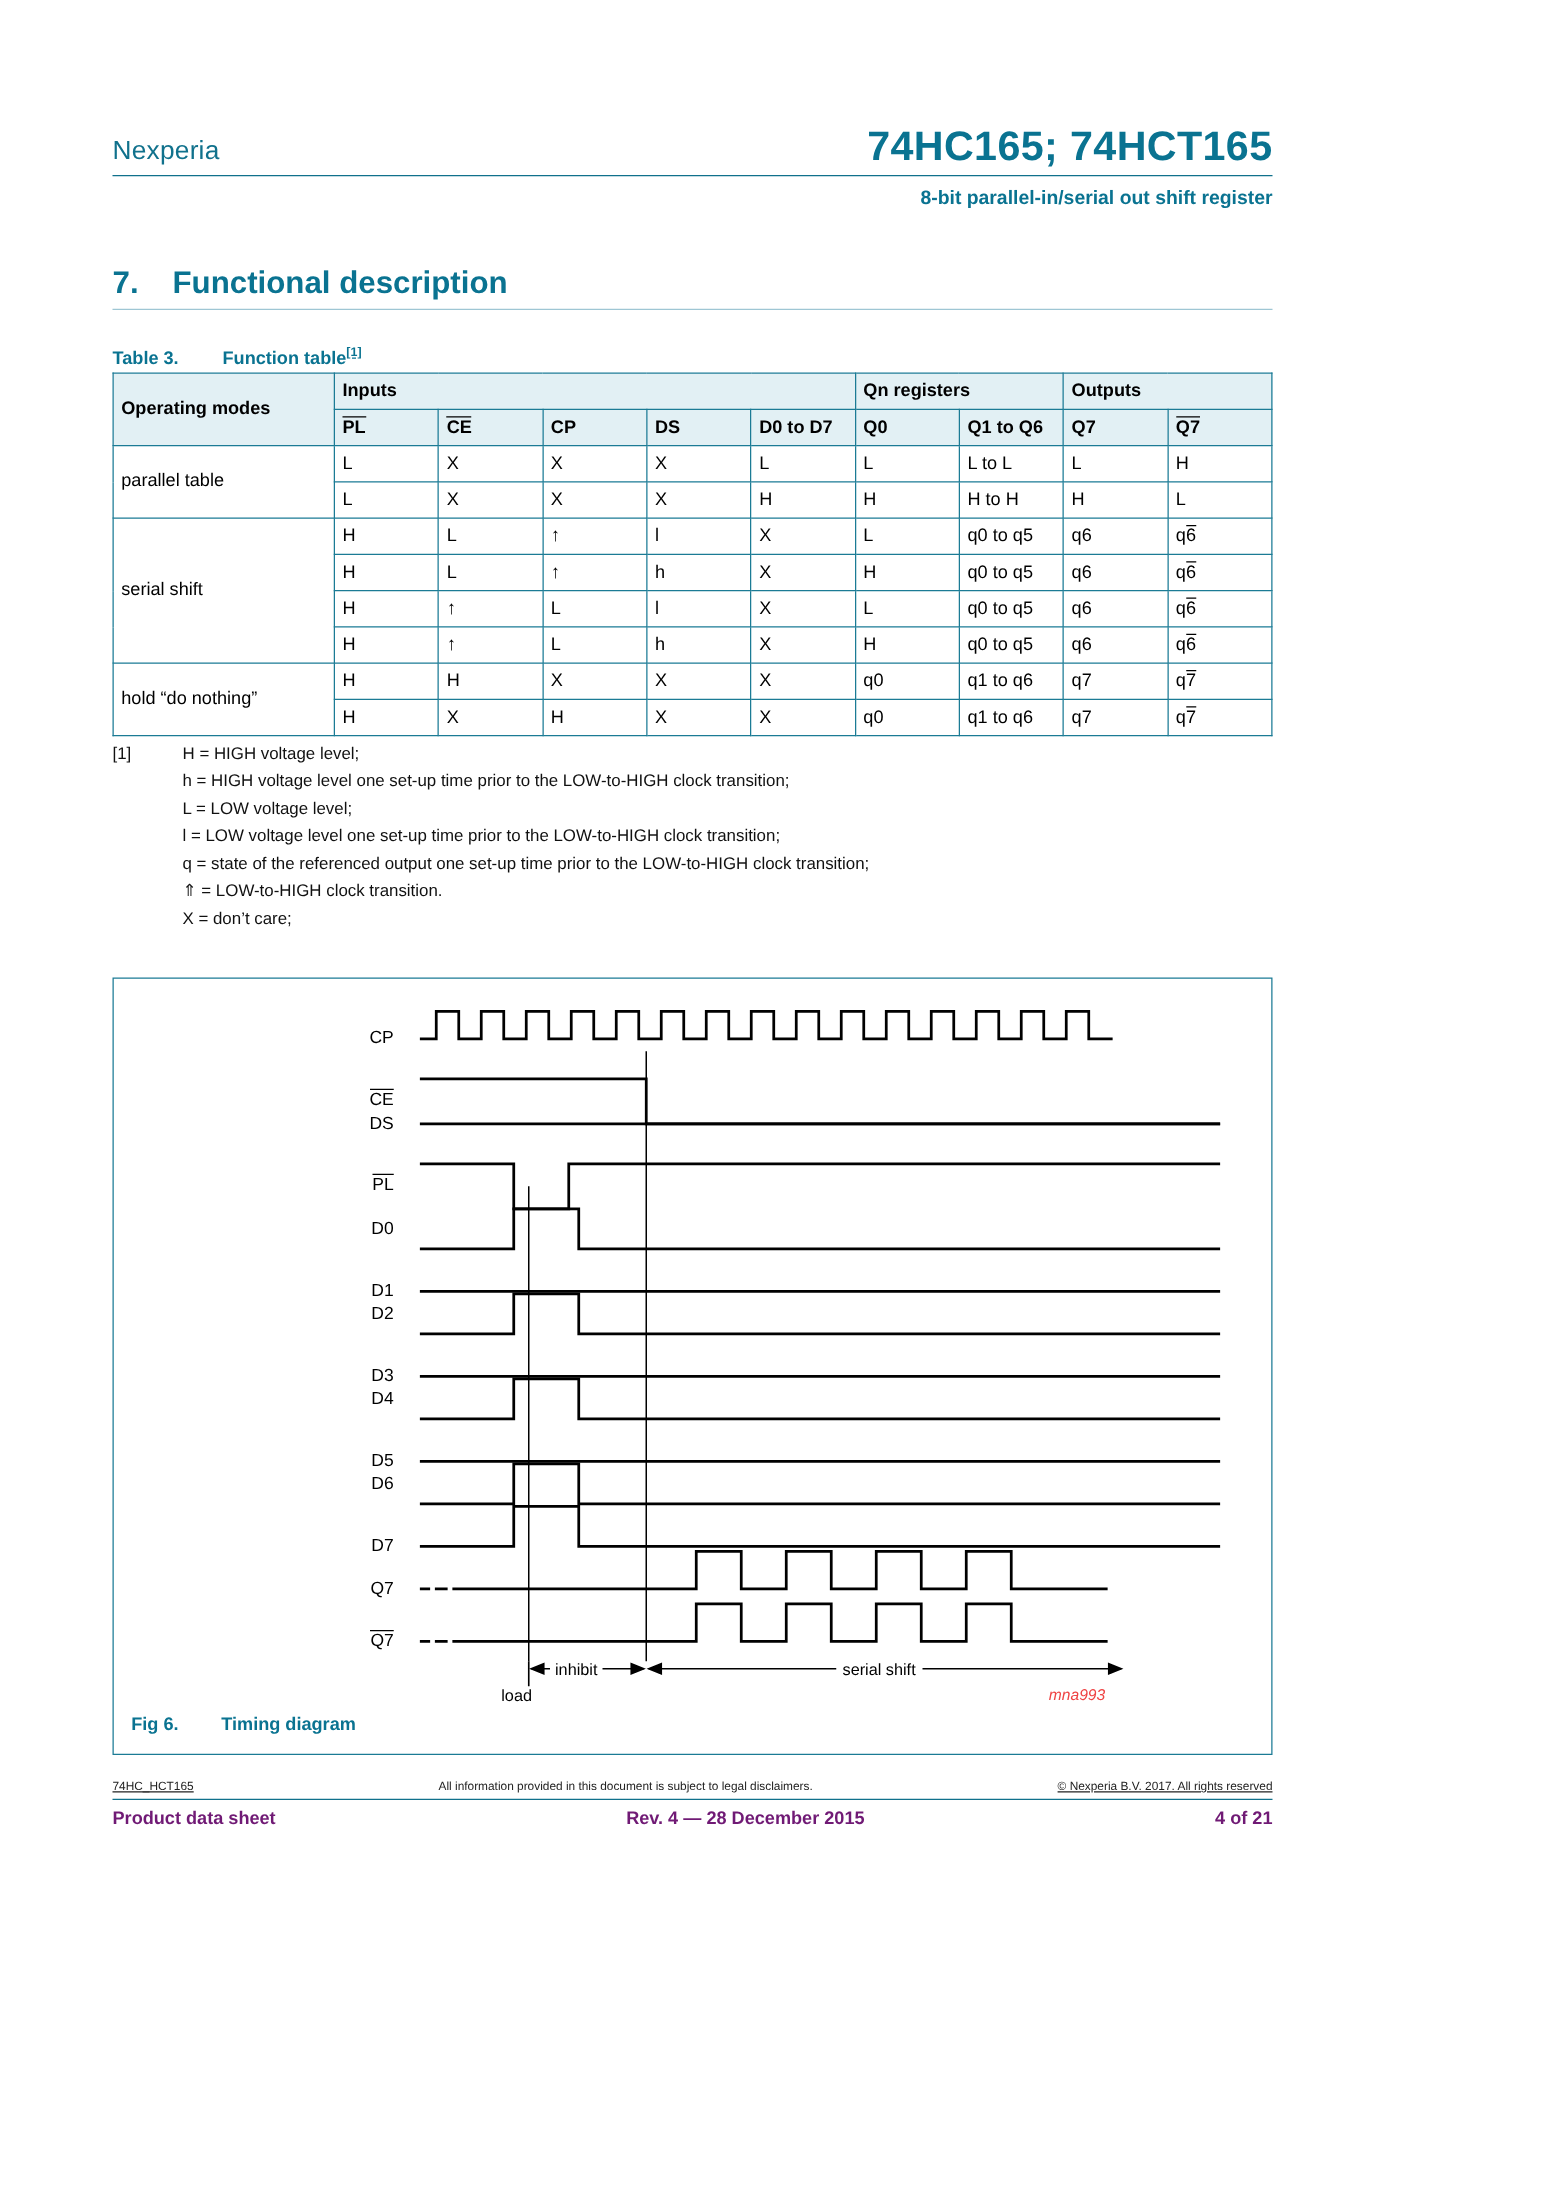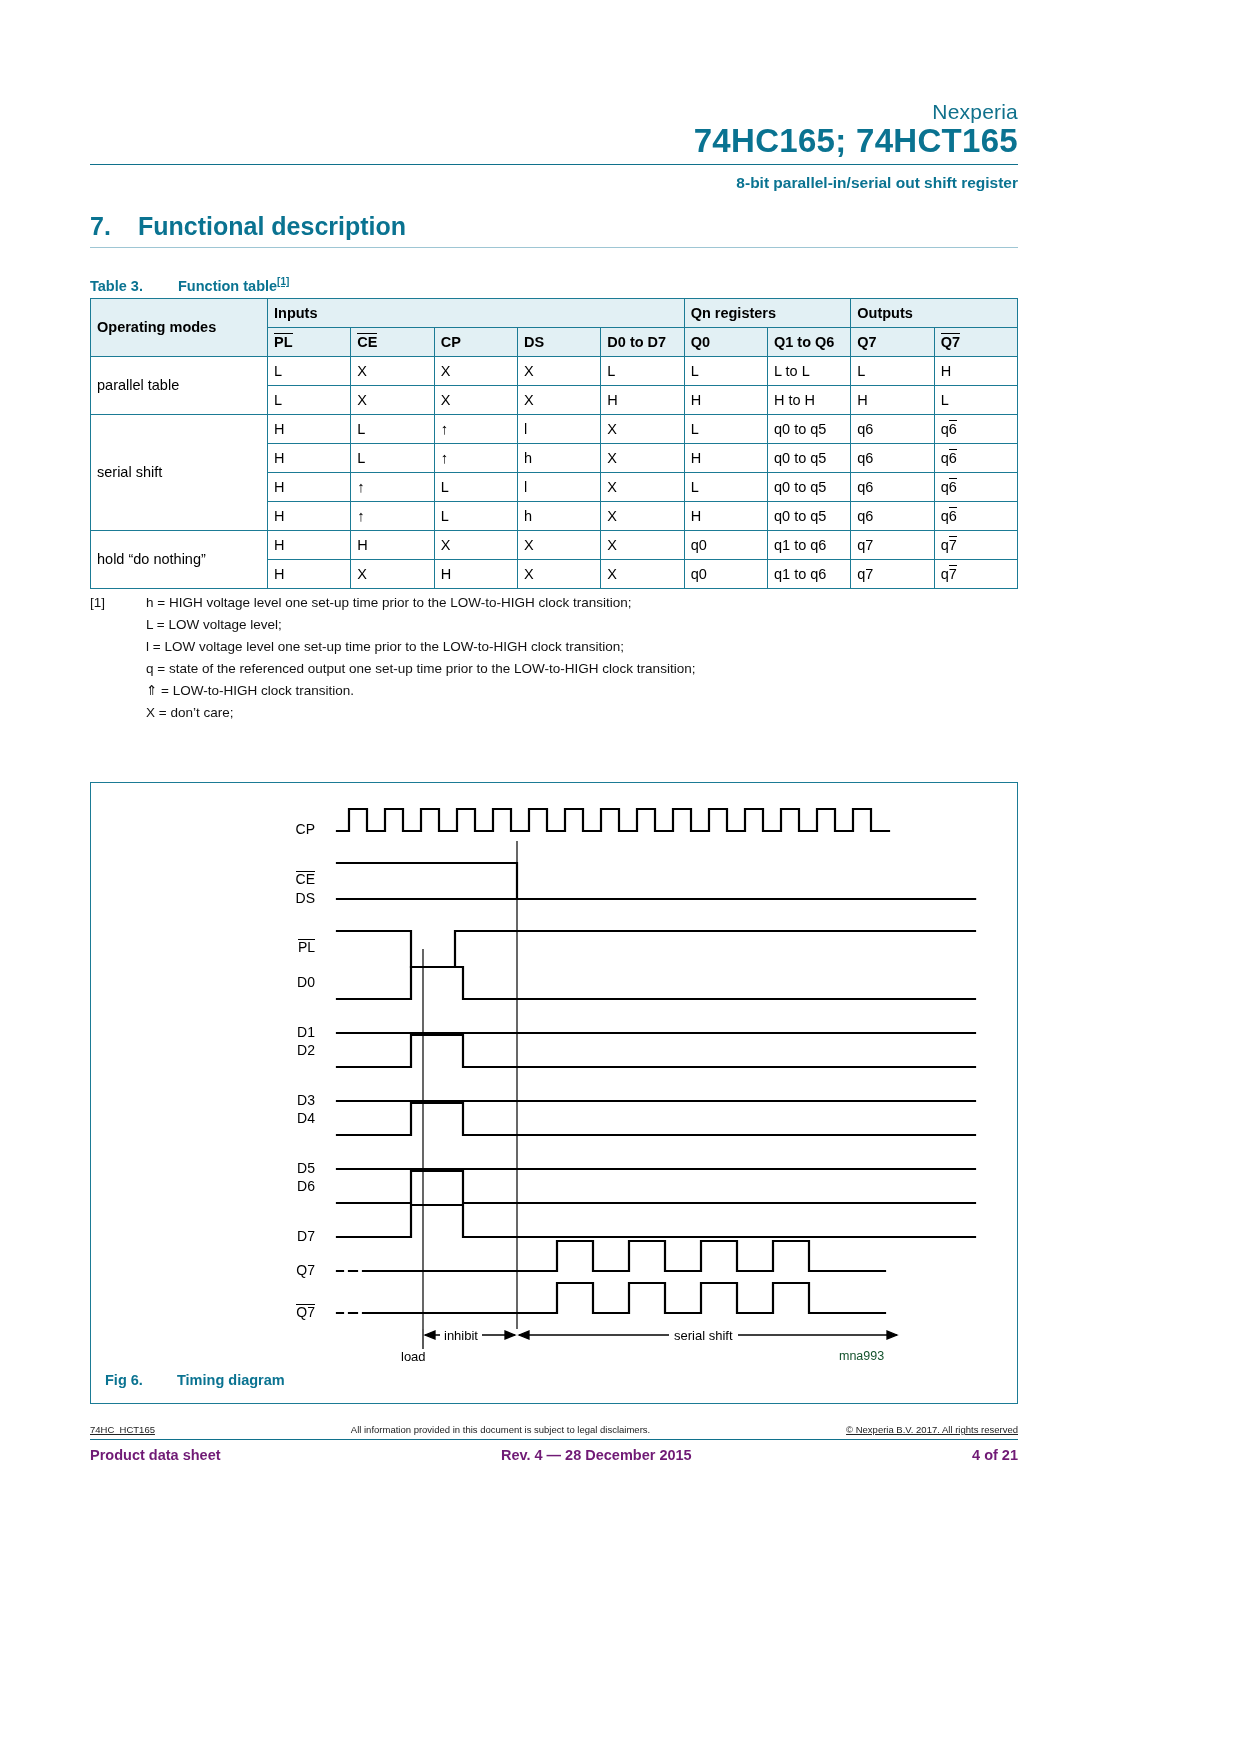--- a/index.html
+++ b/index.html
@@ -8,21 +8,21 @@
     background:#ffffff;
     font-family:"Liberation Sans", sans-serif;
     color:#000;
     position:relative;
     overflow:hidden;
   }
   .page{position:absolute;left:0;top:0;width:1240px;height:1754px;}
 
   
   .hdr{position:absolute;left:90px;top:100px;width:928px;}
-  .hdr-row{display:flex;align-items:flex-end;justify-content:space-between;flex-direction:column;}
+  .hdr-row{display:flex;align-items:flex-end;justify-content:space-between;}
   .brand{font-size:21px;color:#10718c;font-weight:normal;letter-spacing:.2px;}
   .part{font-size:33px;color:#0a7391;font-weight:bold;letter-spacing:.3px;line-height:1;}
   .hdr-rule{margin-top:7px;border-top:1.6px solid #10718c;}
   .subtitle{text-align:right;font-size:15.5px;color:#0a7391;font-weight:bold;margin-top:9px;}
 
   
   .sec{position:absolute;left:90px;top:212px;width:928px;}
   .sec-title{font-size:25px;color:#0a7391;font-weight:bold;}
   .sec-title .num{display:inline-block;width:48px;}
   .sec-rule{margin-top:6px;border-top:1.2px solid #9ec6d4;}
@@ -57,21 +57,21 @@
   .figbox{position:absolute;left:90px;top:782px;width:926px;height:620px;border:1px solid #1b7b95;background:#fff;}
   .figcap{position:absolute;left:105px;top:1372px;font-size:14.5px;color:#0a7391;font-weight:bold;}
   .figcap .f-num{display:inline-block;width:72px;}
 
   
   .tdwrap{position:absolute;left:0;top:0;width:926px;height:568px;}
   .sig-label{position:absolute;font-size:14px;color:#000;text-align:right;width:46px;}
   .sig-label .ov{position:relative;display:inline-block;}
   .sig-label .ov::before{content:"";position:absolute;left:0;right:0;top:0px;border-top:1.2px solid #000;}
   .annot{position:absolute;font-size:13px;color:#000;}
-  .mna{position:absolute;font-size:12.5px;color:#14532d;}
+  .mna{position:absolute;font-size:12.5px;font-style:italic;color:#ef4444;}
 
   
   .foot{position:absolute;left:90px;top:1424px;width:928px;}
   .foot-top{display:flex;justify-content:space-between;font-size:9.5px;color:#222;
             align-items:flex-end;}
   .foot-top .mid{font-size:9.5px;}
   .foot-top .left{text-decoration:underline;}
   .foot-top .right{text-decoration:underline;}
   .foot-rule{margin-top:4px;border-top:1.4px solid #10718c;}
   .foot-bot{display:flex;justify-content:space-between;margin-top:7px;
@@ -213,20 +213,21 @@
           <td>q1 to q6</td>
           <td>q7</td>
           <td>q<span class="ovl">7</span></td>
         </tr>
       </tbody>
   </table>
 
   <div class="fnote" id="fn1">
     <span class="mark">[1]</span>
     <div class="lines" id="fn-lines">
+        <div>H = HIGH voltage level;</div>
         <div>h = HIGH voltage level one set-up time prior to the LOW-to-HIGH clock transition;</div>
         <div>L = LOW voltage level;</div>
         <div>l = LOW voltage level one set-up time prior to the LOW-to-HIGH clock transition;</div>
         <div>q = state of the referenced output one set-up time prior to the LOW-to-HIGH clock transition;</div>
         <div>⇑ = LOW-to-HIGH clock transition.</div>
         <div>X = don’t care;</div>
       </div>
   </div>
 
   <div class="figbox">

